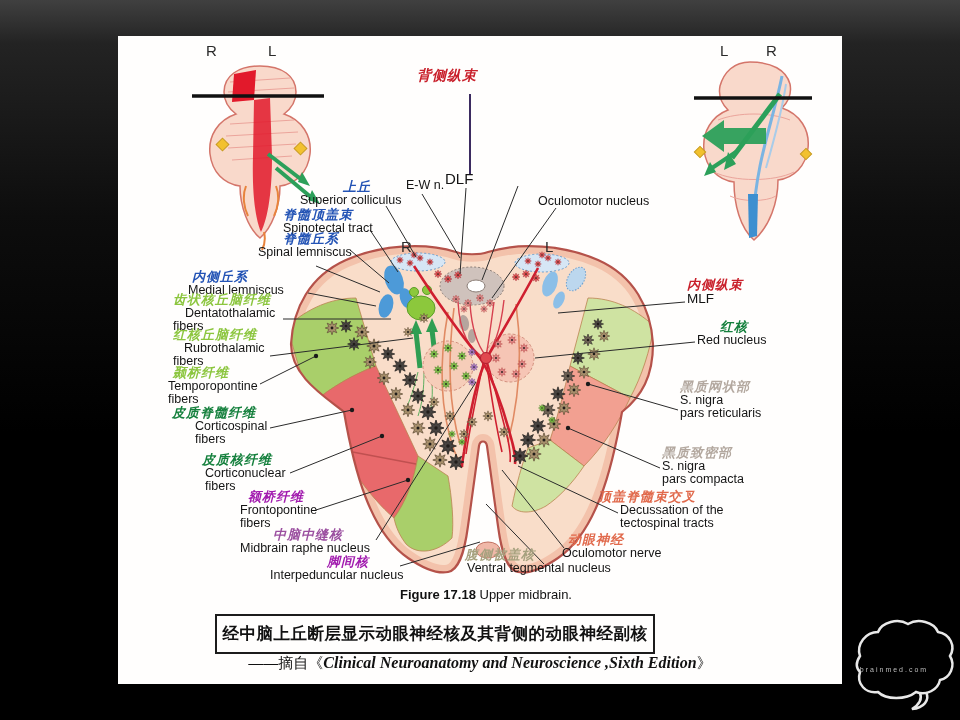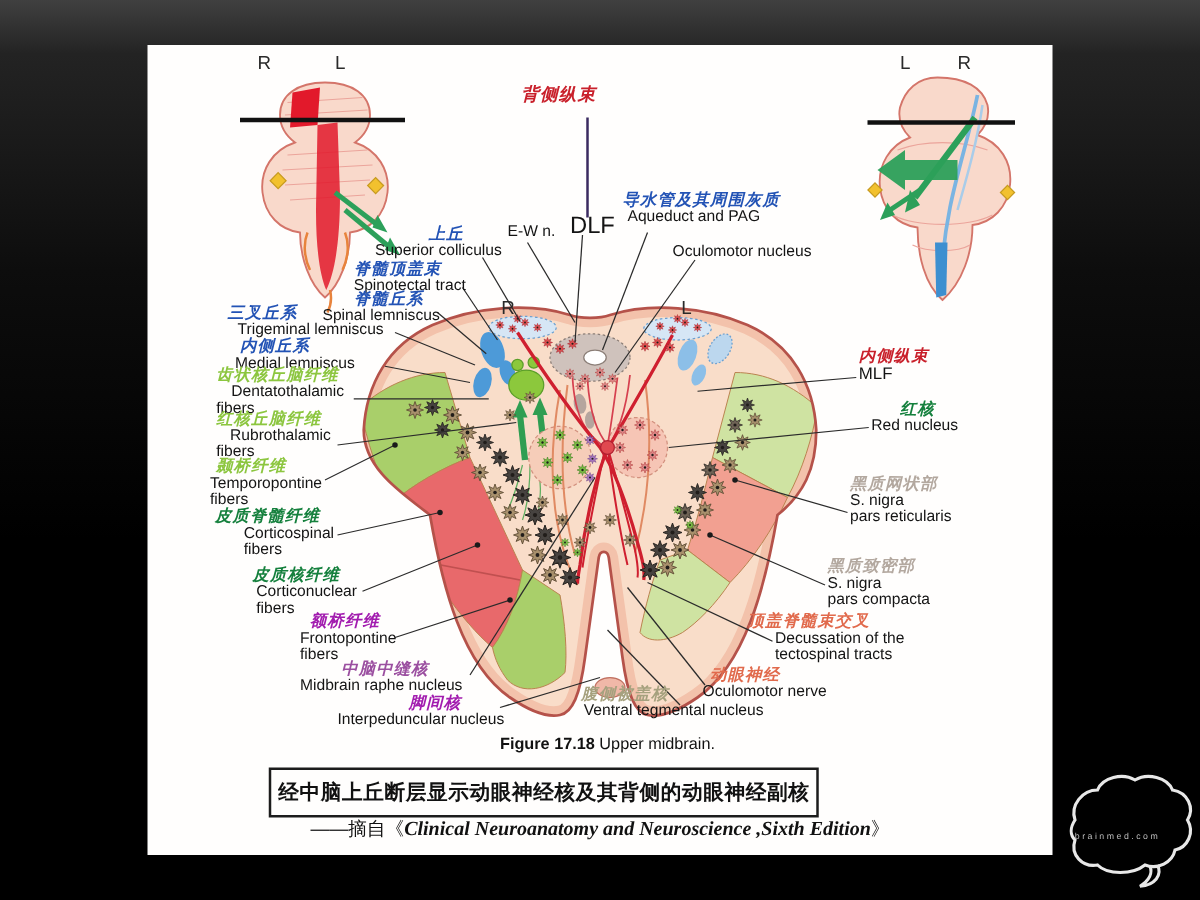--- a/index.html
+++ b/index.html
@@ -283,43 +283,35 @@
 
   <div class="rl" style="left:88px;top:6px">R</div>
   <div class="rl" style="left:150px;top:6px">L</div>
   <div class="rl" style="left:602px;top:6px">L</div>
   <div class="rl" style="left:648px;top:6px">R</div>
   <div class="rl" style="left:283px;top:202px">R</div>
   <div class="rl" style="left:427px;top:202px">L</div>
 
   <div class="lbl zh c-red" style="left:299px;top:32px;font-size:14px">背侧纵束</div>
   <div class="lbl en" style="left:288px;top:143px">E-W n.</div>
-  <div class="lbl en" style="left:338px;top:135px;font-size:19px">DLF</div>
-
-  <div class="lbl" style="left:380px;top:117px">
-    <div class="zh c-blue">导水管及其周围灰质</div>
-    <div class="en" style="margin-left:4px">Aqueduct and PAG</div>
-  </div>
+  <div class="lbl en" style="left:327px;top:135px;font-size:15px">DLF</div>
+
   <div class="lbl en" style="left:420px;top:159px">Oculomotor nucleus</div>
 
   <div class="lbl" style="left:182px;top:144px">
     <div class="zh c-blue" style="margin-left:43px">上丘</div>
     <div class="en">Superior colliculus</div>
   </div>
   <div class="lbl" style="left:165px;top:172px">
     <div class="zh c-blue">脊髓顶盖束</div>
     <div class="en">Spinotectal tract</div>
   </div>
   <div class="lbl" style="left:140px;top:196px">
     <div class="zh c-blue" style="margin-left:25px">脊髓丘系</div>
     <div class="en">Spinal lemniscus</div>
-  </div>
-  <div class="lbl" style="left:64px;top:207px">
-    <div class="zh c-blue">三叉丘系</div>
-    <div class="en" style="margin-left:8px">Trigeminal lemniscus</div>
   </div>
   <div class="lbl" style="left:70px;top:234px">
     <div class="zh c-blue" style="margin-left:4px">内侧丘系</div>
     <div class="en">Medial lemniscus</div>
   </div>
   <div class="lbl" style="left:55px;top:257px">
     <div class="zh c-green">齿状核丘脑纤维</div>
     <div class="en" style="margin-left:12px">Dentatothalamic</div>
     <div class="en">fibers</div>
   </div>

